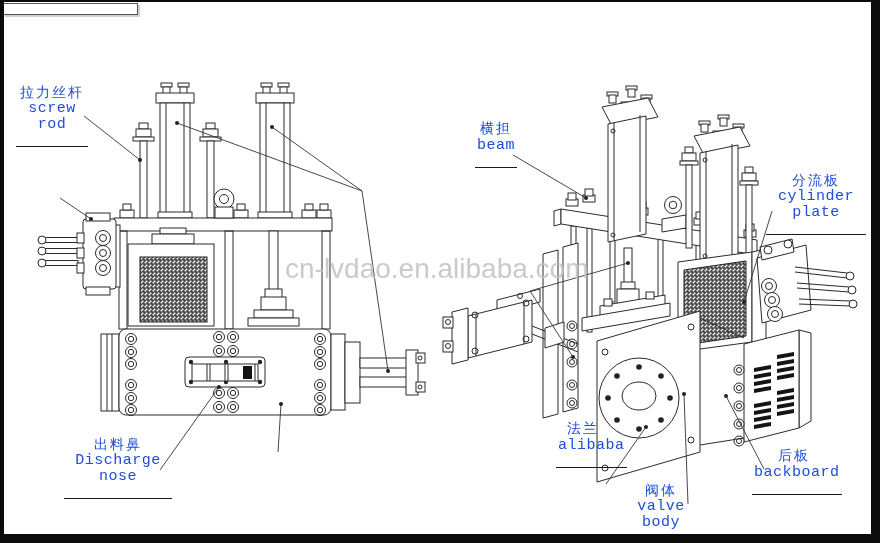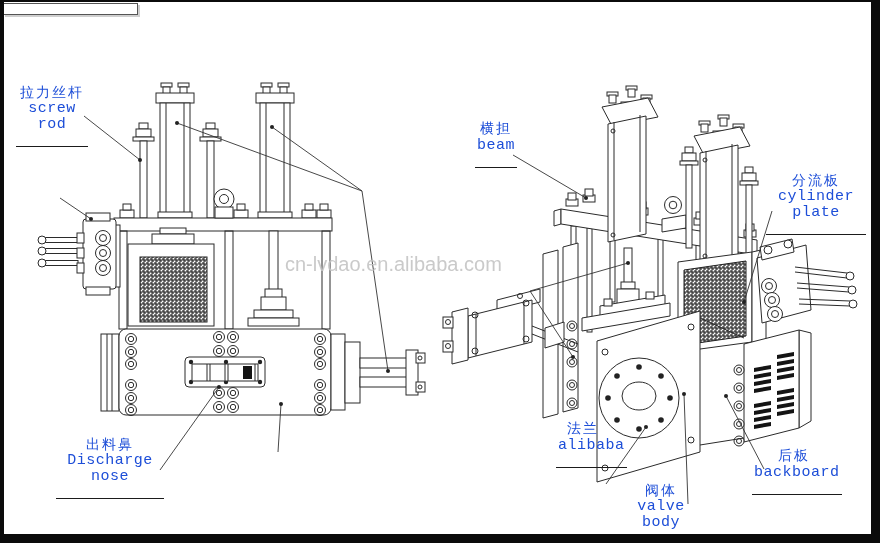--- a/index.html
+++ b/index.html
@@ -13,21 +13,21 @@
   #titleblock{position:absolute;left:3px;top:3px;width:133px;height:10px;
               border:1px solid #555;box-shadow:2px 2px 0 #cfcfcf;background:#fff;}
   svg{position:absolute;left:0;top:0;}
   svg rect,svg circle,svg polygon,svg line,svg ellipse,svg path{stroke:#2b2b2b;stroke-width:1;fill:none;}
   svg .wf{fill:#ffffff;}
   svg .dk{fill:#141414;stroke:none;}
   svg .dot{fill:#222;stroke:none;}
   svg .ld{stroke:#333;stroke-width:0.9;}
   svg .hx{fill:url(#hatch);stroke:#222;}
   #watermark{position:absolute;left:285px;top:253px;z-index:4;
-             font-family:"Liberation Sans",sans-serif;font-size:20px;
+             font-family:"Liberation Sans",sans-serif;font-size:28px;
              color:rgba(195,195,195,0.88);white-space:nowrap;letter-spacing:0;}
   .lbl{position:absolute;z-index:6;text-align:center;color:#1d4ed8;line-height:1.08;font-family:Liberation Mono, monospace;}
   .lbl .zh{display:block;font-size:14px;letter-spacing:2px;}
   .lbl .en{display:inline-block;font-size:15px;letter-spacing:.5px;
            border-bottom:1px solid #1b1b1b;padding:0 2px 13px;}
 </style>
 </head>
 <body>
 
 <div id="stage">
@@ -452,21 +452,21 @@
         <circle cx="726" cy="396" r="2" class="dot"></circle>
     </g>
   </svg>
 
   <div id="watermark">cn-lvdao.en.alibaba.com</div>
 
   <div class="lbl" style="left:16px;top:86px;width:72px;">
     <span class="zh">拉力丝杆</span>
     <span class="en">screw rod</span>
   </div>
-  <div class="lbl" style="left:56px;top:438px;width:108px;">
+  <div class="lbl" style="left:64px;top:438px;width:108px;">
     <span class="zh">出料鼻</span>
     <span class="en">Discharge nose</span>
   </div>
   <div class="lbl" style="left:472px;top:122px;width:48px;">
     <span class="zh">横担</span>
     <span class="en">beam</span>
   </div>
   <div class="lbl" style="left:766px;top:174px;width:100px;">
     <span class="zh">分流板</span>
     <span class="en">cylinder plate</span>

